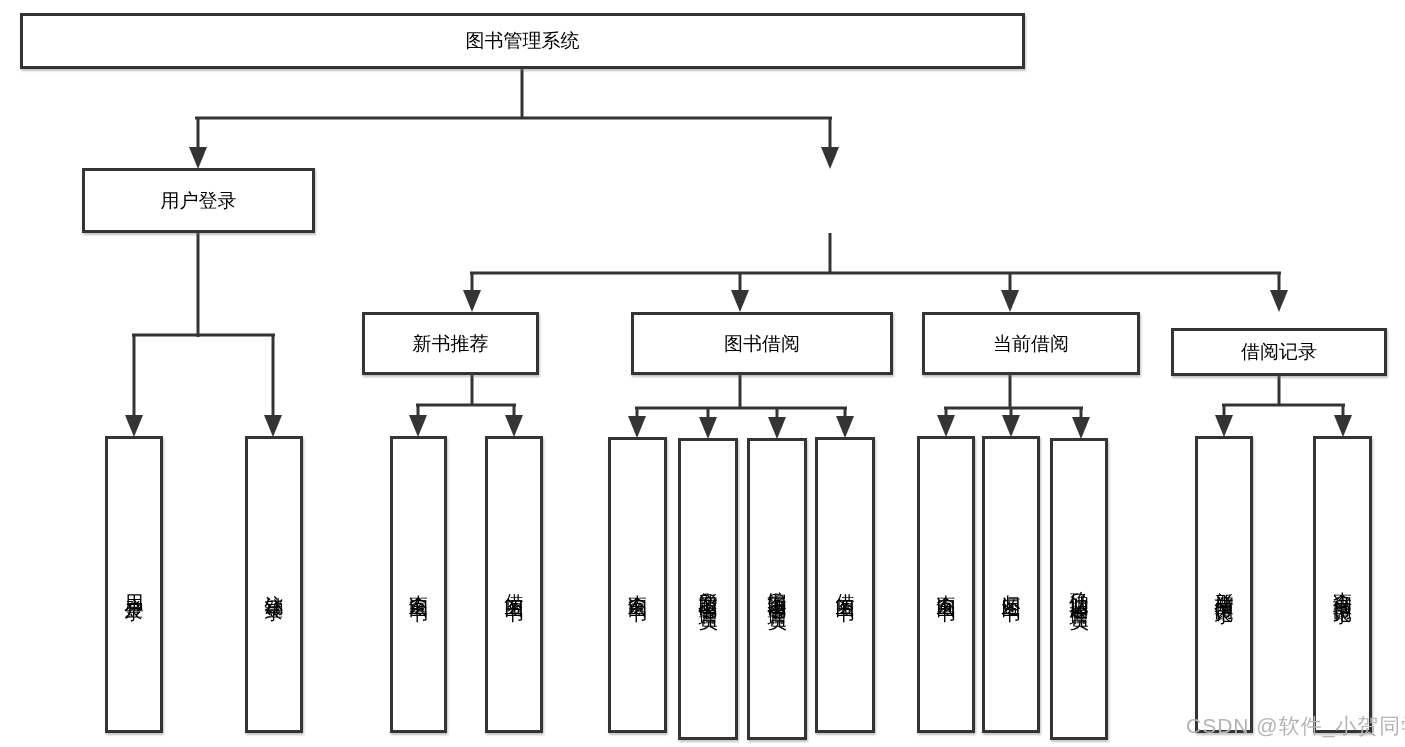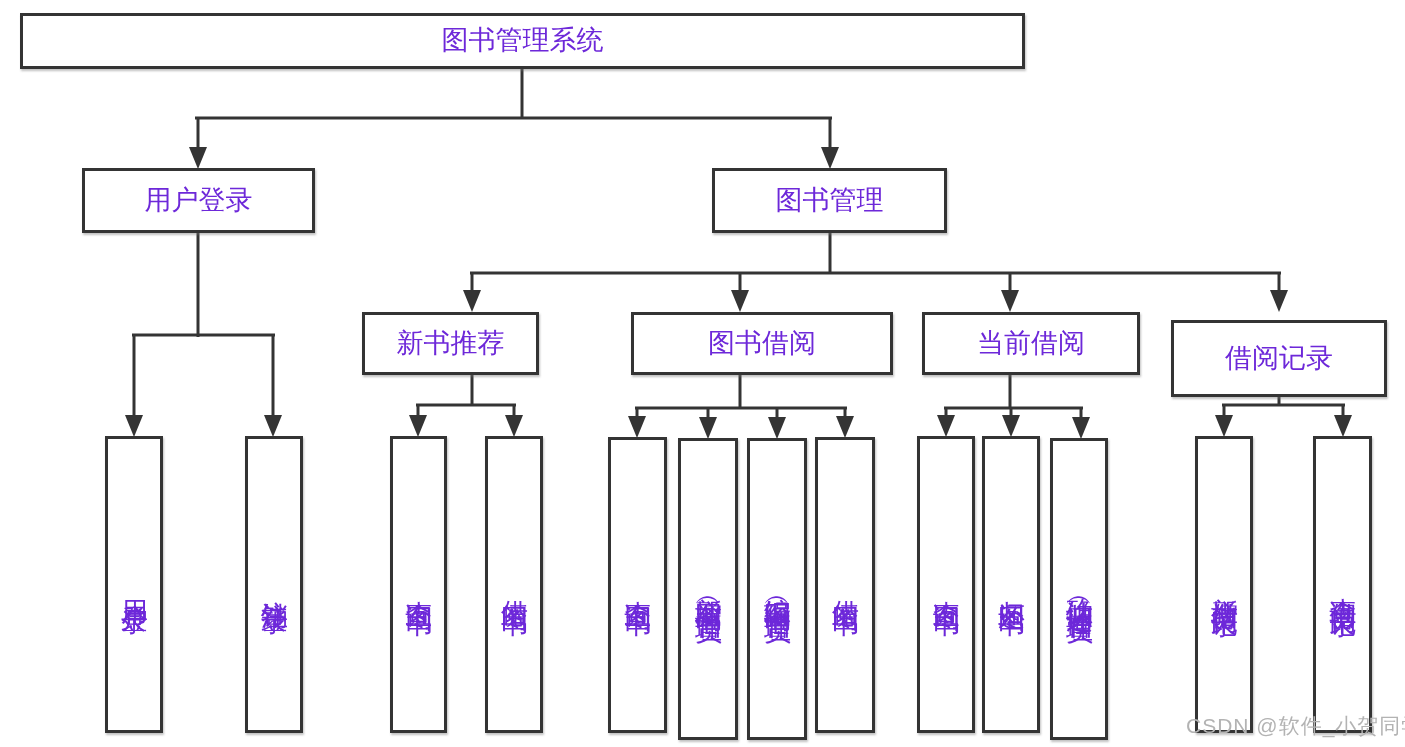--- a/index.html
+++ b/index.html
@@ -10,21 +10,21 @@
   }
   .wires{position:absolute;left:0;top:0;z-index:1;}
   .node{
     position:absolute;z-index:2;background:#ffffff;
     border:3px solid #343434;
     box-shadow:1px 2px 2px rgba(120,120,120,0.45);
     display:flex;align-items:center;justify-content:center;
     box-sizing:border-box;
   }
   .node .lbl{
-    color:#6d28d9;font-size:27px;line-height:1.15;white-space:nowrap;
+    color:#000000;font-size:19px;line-height:1.15;white-space:nowrap;
   }
   .node.v .lbl{
     writing-mode:vertical-rl;letter-spacing:3px;white-space:normal;
   }
   .watermark{
     position:absolute;z-index:3;left:1186px;top:712px;
     color:#b3b3b3;font-size:21px;letter-spacing:1px;white-space:nowrap;
   }
 </style>
 </head>
@@ -87,34 +87,31 @@
       <polygon points="1334,415 1352,415 1343,437" fill="#343434"></polygon>
     </svg>
 
   <div class="node h" style="left:20px;top:13px;width:1005px;height:56px">
     <span class="lbl">图书管理系统</span>
   </div>
 
   <div class="node h" style="left:82px;top:168px;width:233px;height:65px">
     <span class="lbl">用户登录</span>
   </div>
-  <div class="node h" style="left:712px;top:168px;width:235px;height:65px">
-    <span class="lbl">图书管理</span>
-  </div>
 
   <div class="node h" style="left:362px;top:312px;width:177px;height:63px">
     <span class="lbl">新书推荐</span>
   </div>
   <div class="node h" style="left:631px;top:312px;width:262px;height:63px">
     <span class="lbl">图书借阅</span>
   </div>
   <div class="node h" style="left:922px;top:312px;width:218px;height:63px">
     <span class="lbl">当前借阅</span>
   </div>
-  <div class="node h" style="left:1171px;top:320px;width:216px;height:77px">
+  <div class="node h" style="left:1171px;top:328px;width:216px;height:48px">
     <span class="lbl">借阅记录</span>
   </div>
 
   <div class="node v" style="left:105px;top:436px;width:58px;height:297px">
     <span class="lbl">用户登录</span>
   </div>
   <div class="node v" style="left:245px;top:436px;width:58px;height:297px">
     <span class="lbl">注销登录</span>
   </div>
 

